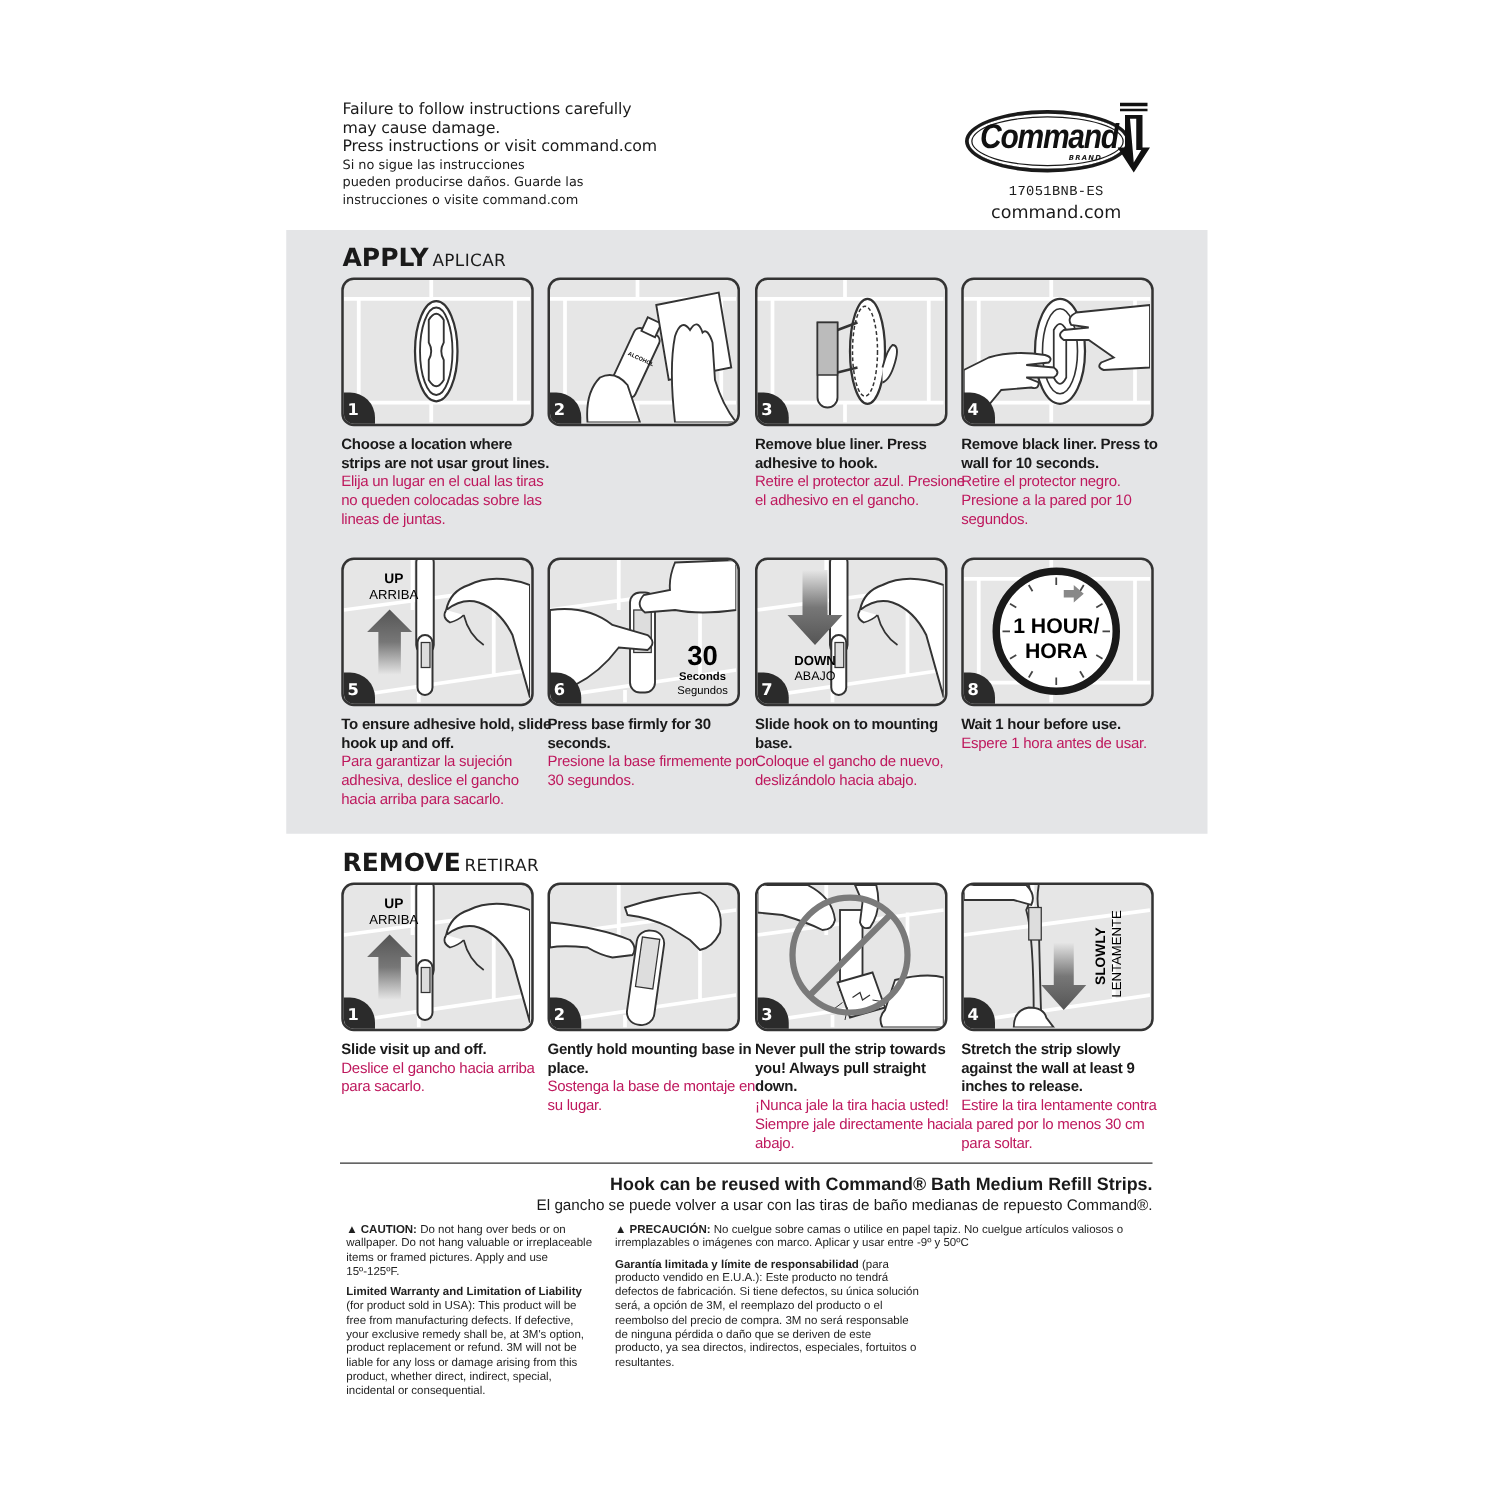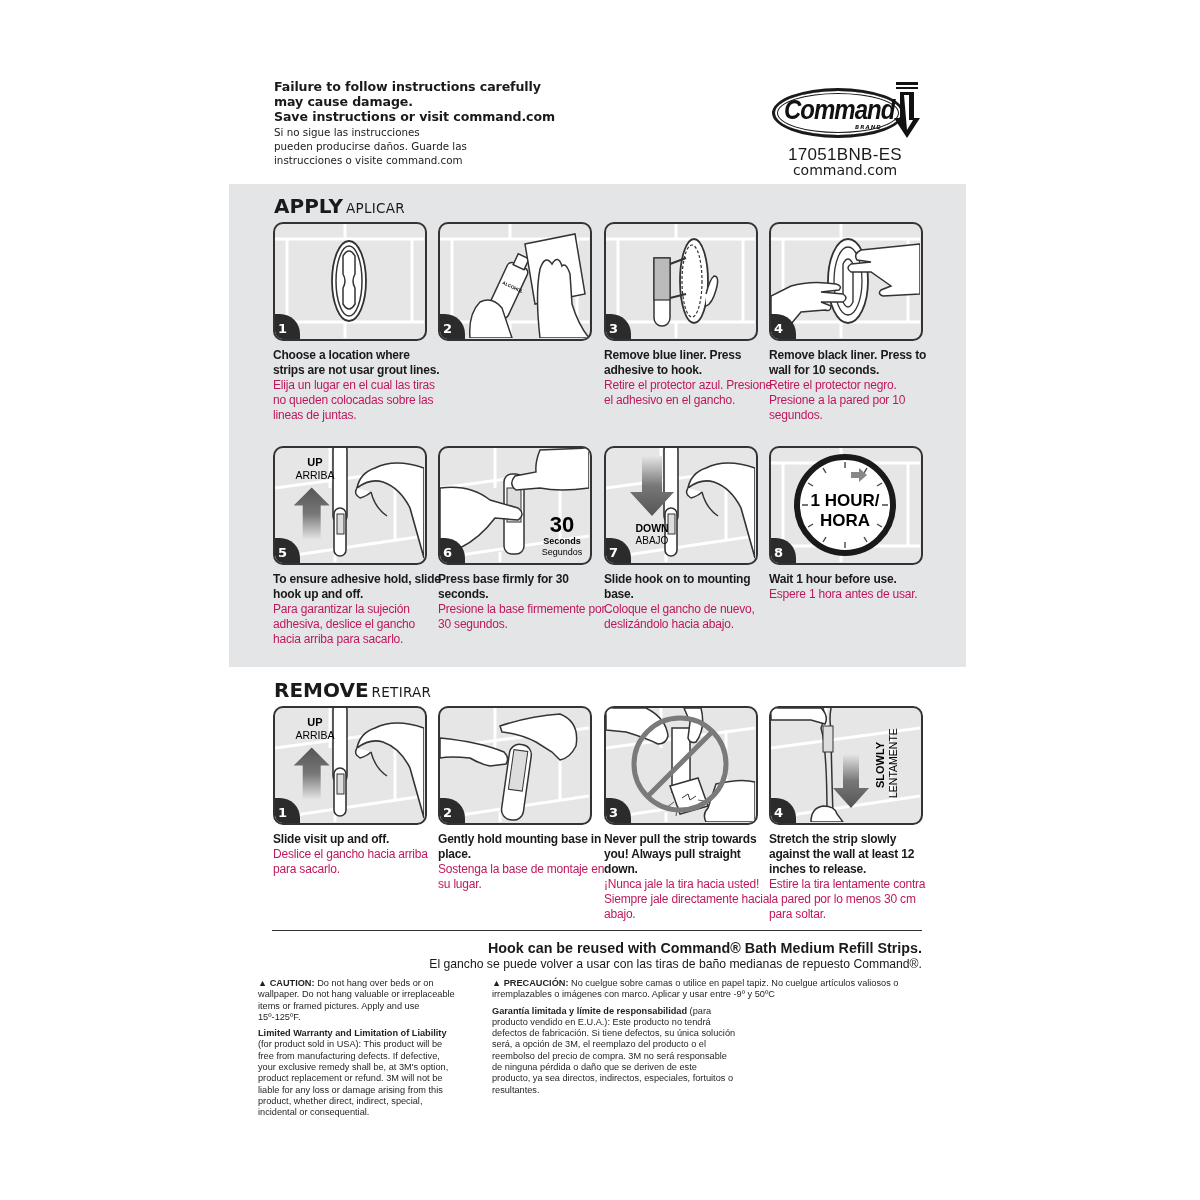--- a/index.html
+++ b/index.html
@@ -1,31 +1,31 @@
 <!DOCTYPE html>
 <html><head>
 <meta charset="utf-8">
 <style>
   * { box-sizing: border-box; margin: 0; padding: 0; }
   html, body { width: 1200px; height: 1200px; background: #ffffff; overflow: hidden; }
   body { position: relative; font-family: "DejaVu Sans", "Liberation Sans", sans-serif; color: #1a1a1a; }
 
   .header-warn { position: absolute; left: 274px; top: 79px; width: 300px; }
-  .header-warn .en { font-weight: bold; font-size: 12.6px; line-height: 15px; letter-spacing: -0.1px; }
+  .header-warn .en { font-weight: normal; font-size: 12.6px; line-height: 15px; letter-spacing: -0.1px; }
   .header-warn .es { font-size: 10.3px; line-height: 14px; margin-top: 1px; }
 
   .brand { position: absolute; left: 760px; top: 82px; width: 170px; text-align: center; }
   .logo-wrap { position: relative; width: 150px; height: 62px; margin: 0 auto; }
   .logo-oval { position: absolute; left: 2px; top: 6px; width: 132px; height: 50px; border-radius: 50%;
                border: 3px solid #1a1a1a; background: #fff; box-shadow: inset 0 0 0 2px #fff, inset 0 0 0 3px #1a1a1a; }
   .logo-text { position: absolute; left: 14px; top: 14px; font-family: "Liberation Sans", sans-serif; font-weight: bold;
                font-style: italic; font-size: 24px; letter-spacing: -1px; color: #111; transform: scaleY(1.15); }
   .logo-brand { position: absolute; left: 85px; top: 42px; font-size: 5.5px; font-weight: bold; font-style: italic; letter-spacing: 1px; }
   .logo-arrow { position: absolute; left: 124px; top: 0px; width: 26px; height: 58px; }
-  .model { font-family: Liberation Sans, sans-serif; font-size: 17px; line-height: 17px; margin-top: 2px; letter-spacing: 0.3px; }
+  .model { font-family: Liberation Mono, monospace; font-size: 11px; line-height: 17px; margin-top: 2px; letter-spacing: 0.3px; }
   .site { font-size: 14px; line-height: 15px; }
 
   .apply-panel { position: absolute; left: 229px; top: 184px; width: 737px; height: 483px; background: #e4e5e7; }
 
   .section-title { position: absolute; left: 274px; font-weight: bold; font-size: 20px; letter-spacing: 0px; }
   .section-title .sub { font-weight: normal; font-size: 13.5px; margin-left: 3px; letter-spacing: 0.3px; }
 
   .step { position: absolute; width: 154px; }
   .panel { position: relative; width: 154px; height: 119px; border: 2.5px solid #333; border-radius: 10px; overflow: hidden; background: #e6e6e6; }
   .panel svg { position: absolute; left: 0; top: 0; width: 149px; height: 114px; }
@@ -43,21 +43,21 @@
   .fine { position: absolute; font-family: "Liberation Sans", sans-serif; font-size: 9.2px; line-height: 11.3px; color: #1f1f1f; }
   .fine b { font-weight: bold; }
   .fine p { margin-bottom: 5px; }
 </style>
 </head>
 <body>
 
 <div class="header-warn">
   <div class="en">Failure to follow instructions carefully</div>
   <div class="en">may cause damage.</div>
-  <div class="en">Save instructions or visit command.com</div>
+  <div class="en">Press instructions or visit command.com</div>
   <div class="es">Si no sigue las instrucciones</div>
   <div class="es" style="margin-top:0">pueden producirse daños. Guarde las</div>
   <div class="es" style="margin-top:0">instrucciones o visite command.com</div>
 </div>
 
 <div class="brand">
   <div class="logo-wrap">
     <div class="logo-oval"></div>
     <div class="logo-text">Command</div>
     <div class="logo-brand">BRAND</div>
@@ -338,32 +338,32 @@
       <rect x="52" y="18" width="10" height="26" fill="#ddd" stroke="#333" stroke-width="1"></rect>
       <path d="M0 0 L50 0 Q58 8 54 16 L40 12 L0 12 Z" fill="#fff" stroke="#333" stroke-width="1.5"></path>
       <path d="M40 114 Q40 100 52 98 Q64 98 66 106 L72 114 Z" fill="#fff" stroke="#333" stroke-width="1.5"></path>
       <path d="M72 46 V80 H62 L80 100 L98 80 H88 V46 Z" fill="url(#arrowDown)"></path>
       <text transform="translate(113,80) rotate(-90)" font-size="11" font-weight="bold" font-family="Liberation Sans, sans-serif">SLOWLY</text>
       <text transform="translate(126,90) rotate(-90)" font-size="10.5" font-family="Liberation Sans, sans-serif">LENTAMENTE</text>
     </svg>
     <div class="num">4</div>
   </div>
   <div class="caption">
-    <div class="en">Stretch the strip slowly against the wall at least 12 inches to release.</div>
+    <div class="en">Stretch the strip slowly against the wall at least 9 inches to release.</div>
     <div class="es">Estire la tira lentamente contra la pared por lo menos 30 cm para soltar.</div>
   </div>
 </div>
 
 <div class="divider"></div>
 <div class="reuse">
   <div class="en">Hook can be reused with Command® Bath Medium Refill Strips.</div>
   <div class="es">El gancho se puede volver a usar con las tiras de baño medianas de repuesto Command®.</div>
 </div>
 
-<div class="fine" style="left:258px; top:978px; width:200px">
+<div class="fine" style="left:277px; top:978px; width:200px">
   <p><b>▲ CAUTION:</b> <span>Do not hang over beds or on wallpaper. Do not hang valuable or irreplaceable items or framed pictures. Apply and use 15º-125ºF.</span></p>
   <p><b>Limited Warranty and Limitation of Liability</b> <span>(for product sold in USA): This product will be free from manufacturing defects. If defective, your exclusive remedy shall be, at 3M's option, product replacement or refund. 3M will not be liable for any loss or damage arising from this product, whether direct, indirect, special, incidental or consequential.</span></p>
 </div>
 
 <div class="fine" style="left:492px; top:978px; width:430px">
   <p><b>▲ PRECAUCIÓN:</b> <span>No cuelgue sobre camas o utilice en papel tapiz. No cuelgue artículos valiosos o irremplazables o imágenes con marco. Aplicar y usar entre -9º y 50ºC</span></p>
   <p style="width:245px"><b>Garantía limitada y límite de responsabilidad</b> <span>(para producto vendido en E.U.A.): Este producto no tendrá defectos de fabricación. Si tiene defectos, su única solución será, a opción de 3M, el reemplazo del producto o el reembolso del precio de compra. 3M no será responsable de ninguna pérdida o daño que se deriven de este producto, ya sea directos, indirectos, especiales, fortuitos o resultantes.</span></p>
 </div>
 
 </body></html>

